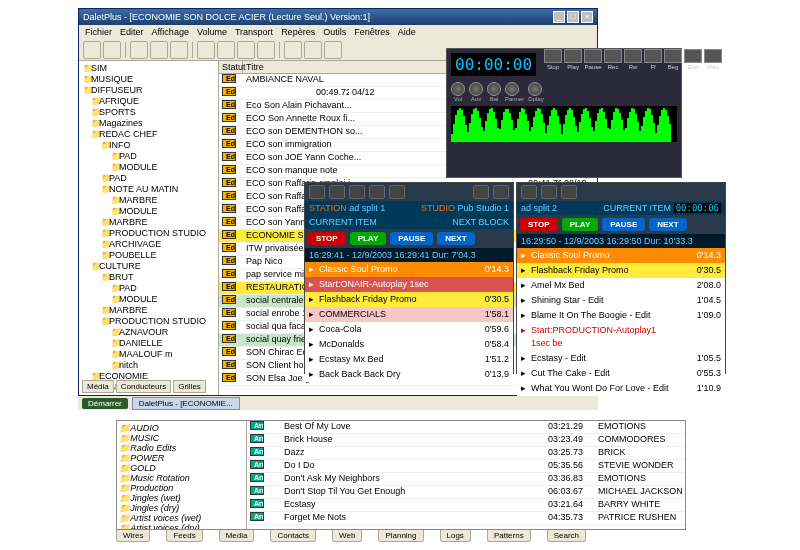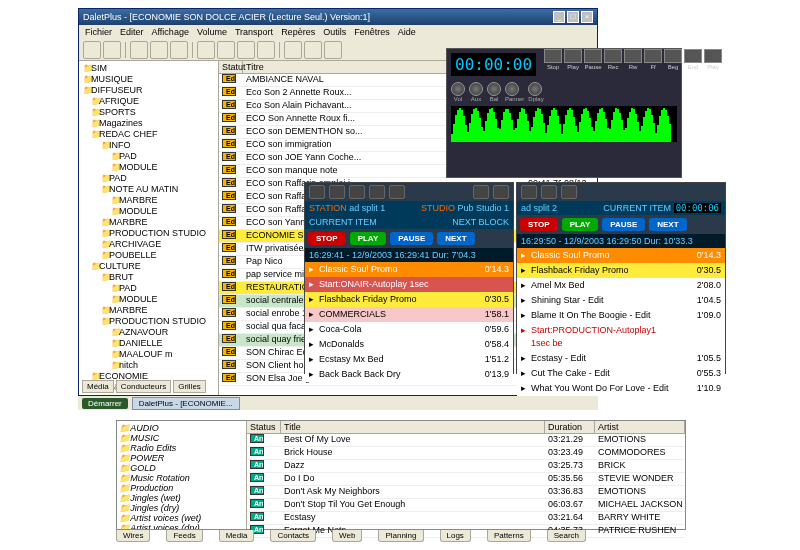--- a/index.html
+++ b/index.html
@@ -154,21 +154,20 @@
       <div id="list">
           <div class="list-row">
             <span class="st"><span class="st-icon">Ed</span></span>
             <span class="ti">AMBIANCE NAVAL</span>
             <span class="au">LEBEAUPIN marc</span>
             <span class="du">01:15.57</span>
             <span class="end"></span>
           </div>
           <div class="list-row">
             <span class="st"><span class="st-icon">Ed</span></span>
-            <span class="ti">Eco Son 2 Annette Roux...</span>
             <span class="au"></span>
             <span class="du">00:49.72</span>
             <span class="end">04/12</span>
           </div>
           <div class="list-row">
             <span class="st"><span class="st-icon">Ed</span></span>
             <span class="ti">Eco Son Alain Pichavant...</span>
             <span class="au"></span>
             <span class="du">00:48.33</span>
             <span class="end">04/12</span>
@@ -641,26 +640,20 @@
       <div class="node indent3"><span class="ic">📁</span>POWER</div>
       <div class="node indent3"><span class="ic">📁</span>GOLD</div>
       <div class="node indent2"><span class="ic">📁</span>Music Rotation</div>
       <div class="node indent2"><span class="ic">📁</span>Production</div>
       <div class="node indent3"><span class="ic">📁</span>Jingles (wet)</div>
       <div class="node indent3"><span class="ic">📁</span>Jingles (dry)</div>
       <div class="node indent3"><span class="ic">📁</span>Artist voices (wet)</div>
       <div class="node indent3"><span class="ic">📁</span>Artist voices (dry)</div>
     </div>
   <div class="blist">
-    <div class="list-header">
-      <span style="width:34px">Status</span>
-      <span style="flex:1">Title</span>
-      <span style="width:50px">Duration</span>
-      <span style="width:90px">Artist</span>
-    </div>
     <div id="blist">
         <div class="list-row">
           <span style="width:34px"><span class="st-icon" style="background:#0a8;color:#fff">Arr</span></span>
           <span style="flex:1">Best Of My Love</span>
           <span style="width:50px">03:21.29</span>
           <span style="width:90px">EMOTIONS</span>
         </div>
         <div class="list-row">
           <span style="width:34px"><span class="st-icon" style="background:#0a8;color:#fff">Arr</span></span>
           <span style="flex:1">Brick House</span>

